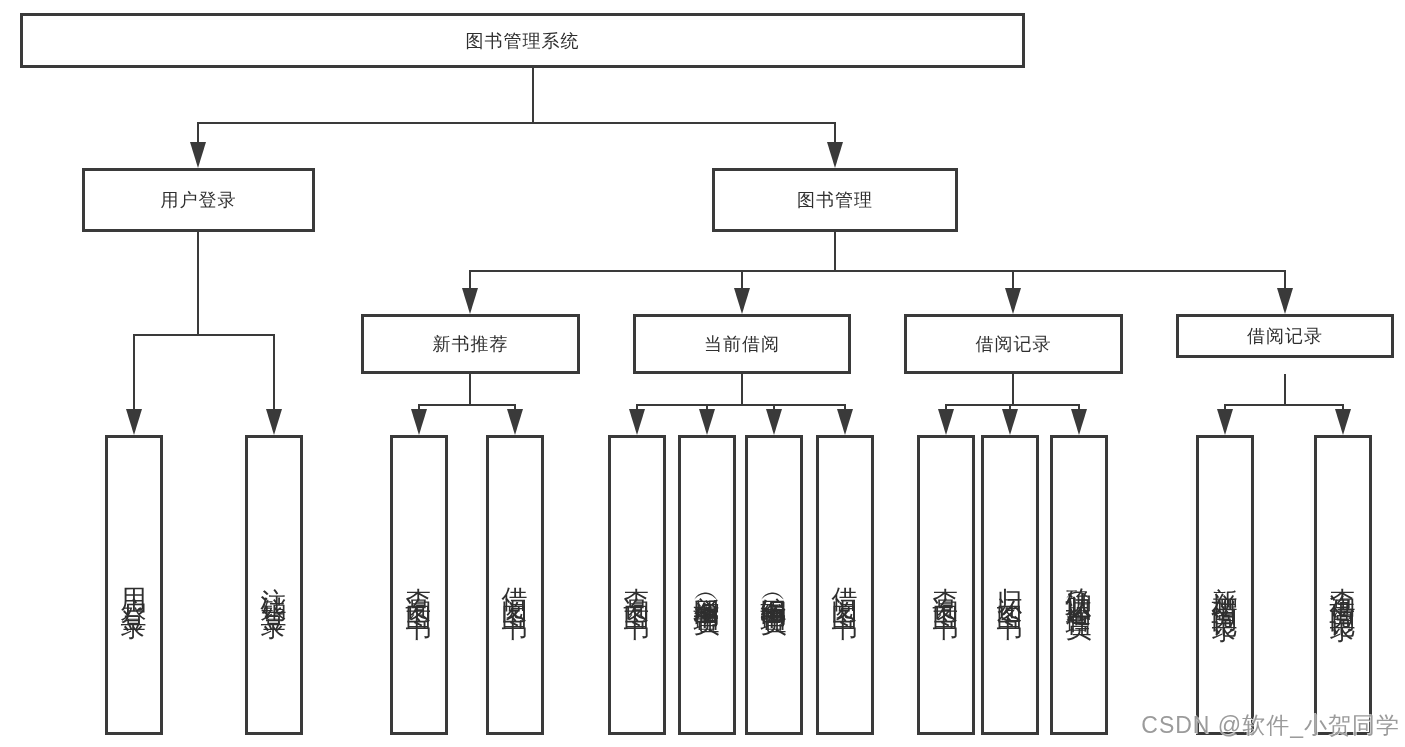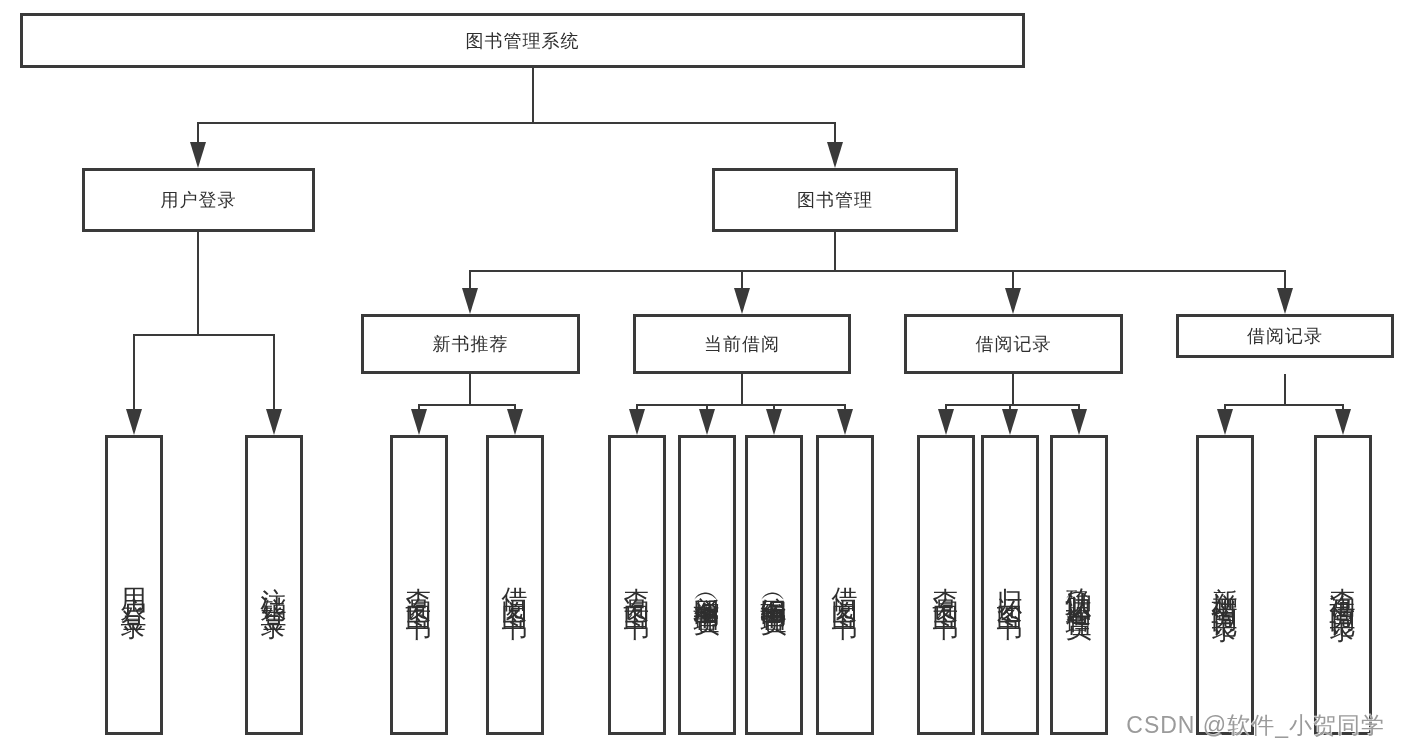--- a/index.html
+++ b/index.html
@@ -44,21 +44,21 @@
   .cl{position:absolute;background:var(--line);z-index:1;}
   .ah{
     position:absolute;width:0;height:0;
     border-left:8px solid transparent;
     border-right:8px solid transparent;
     border-top:26px solid var(--line);
     z-index:1;
   }
   #watermark{
     position:absolute;
-    right:20px;bottom:6px;
+    right:5px;bottom:6px;
     font-size:23px;
     color:var(--wm);
     letter-spacing:1px;
     text-shadow:1px 1px 0 rgba(255,255,255,.75),-1px -1px 0 rgba(255,255,255,.75);
     z-index:3;
     white-space:nowrap;
   }
 </style>
 </head>
 <body>

